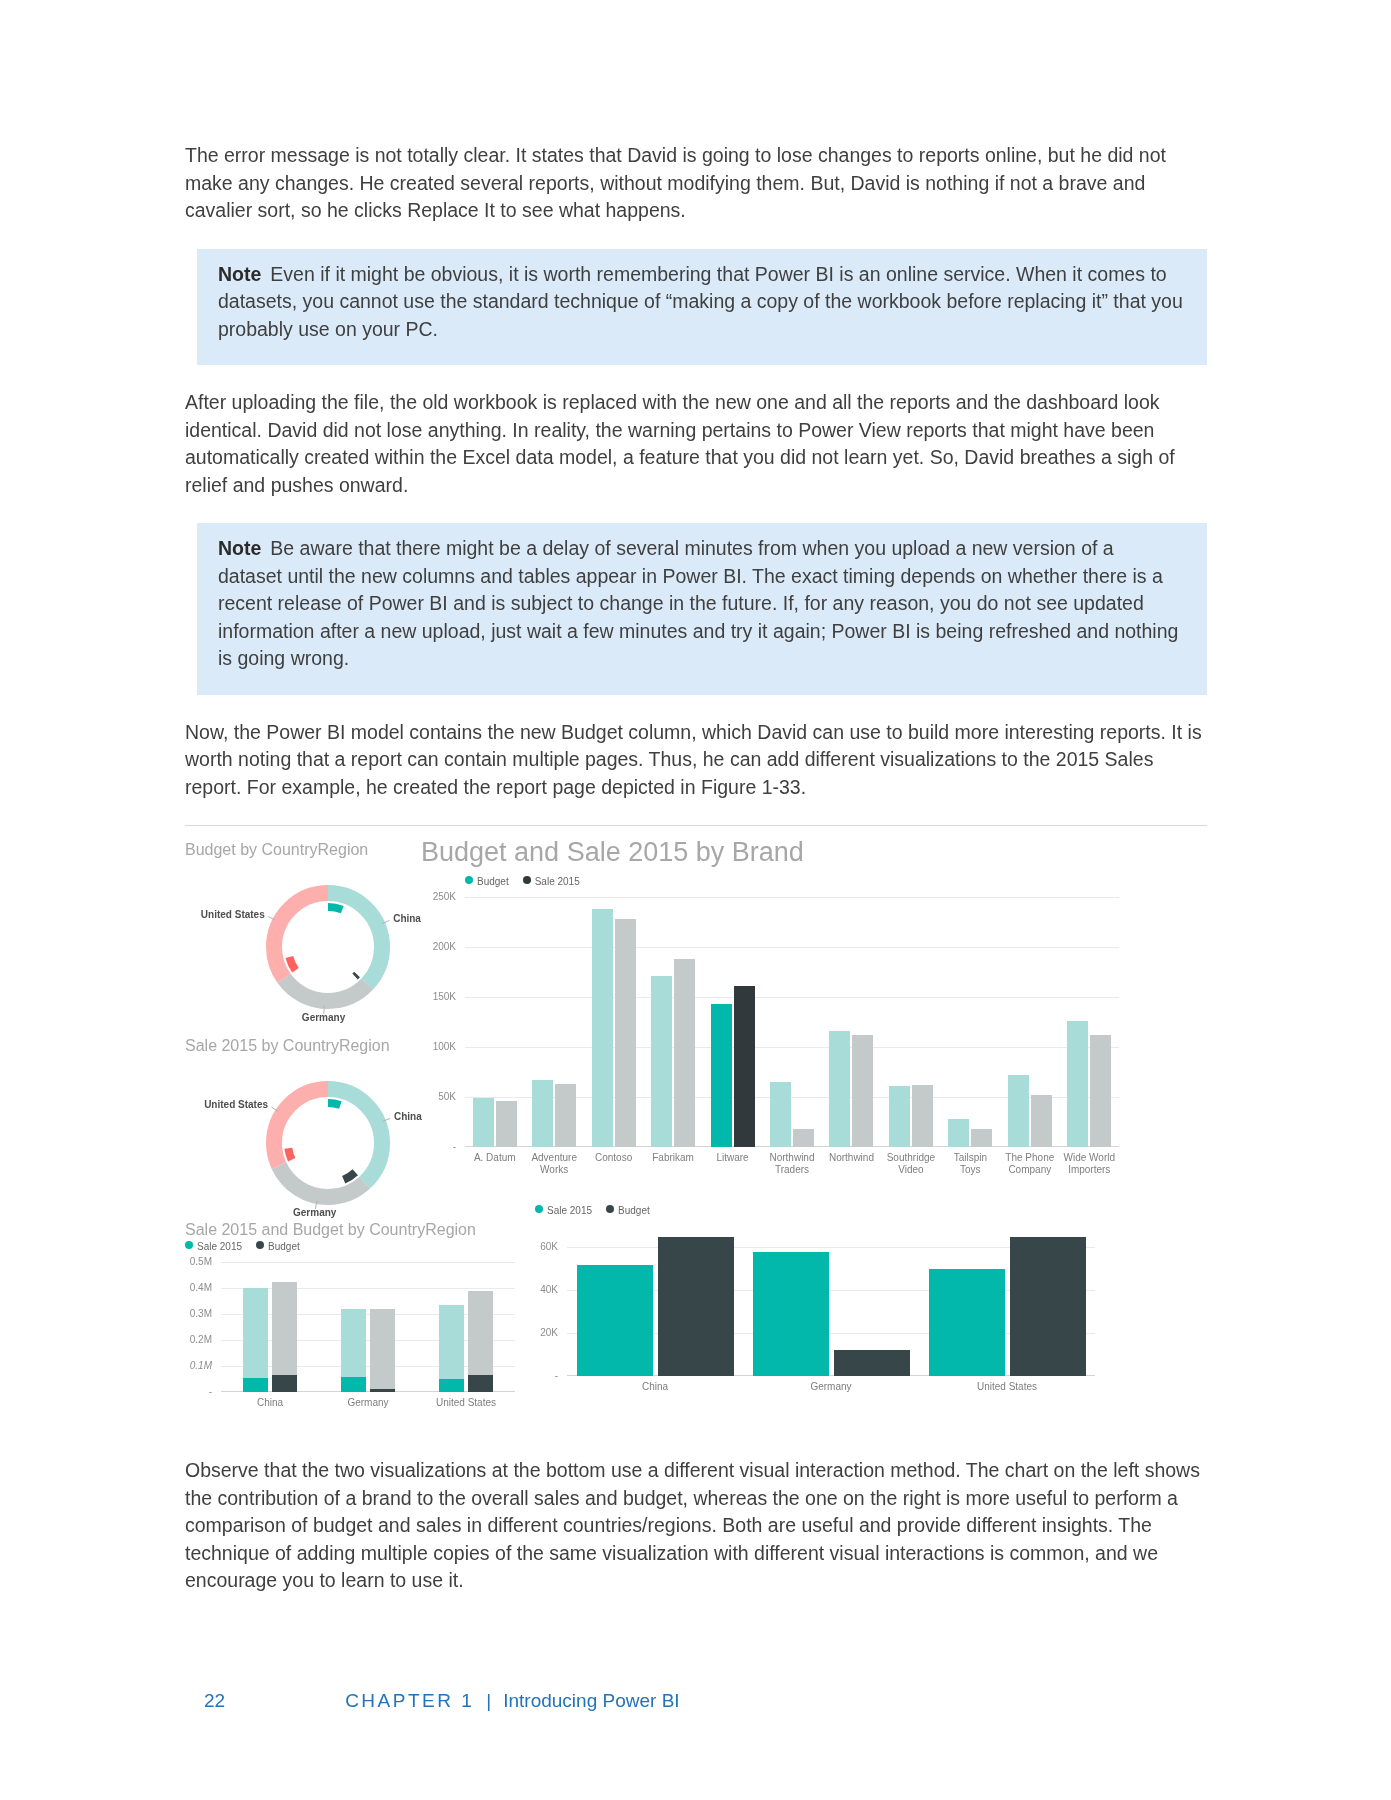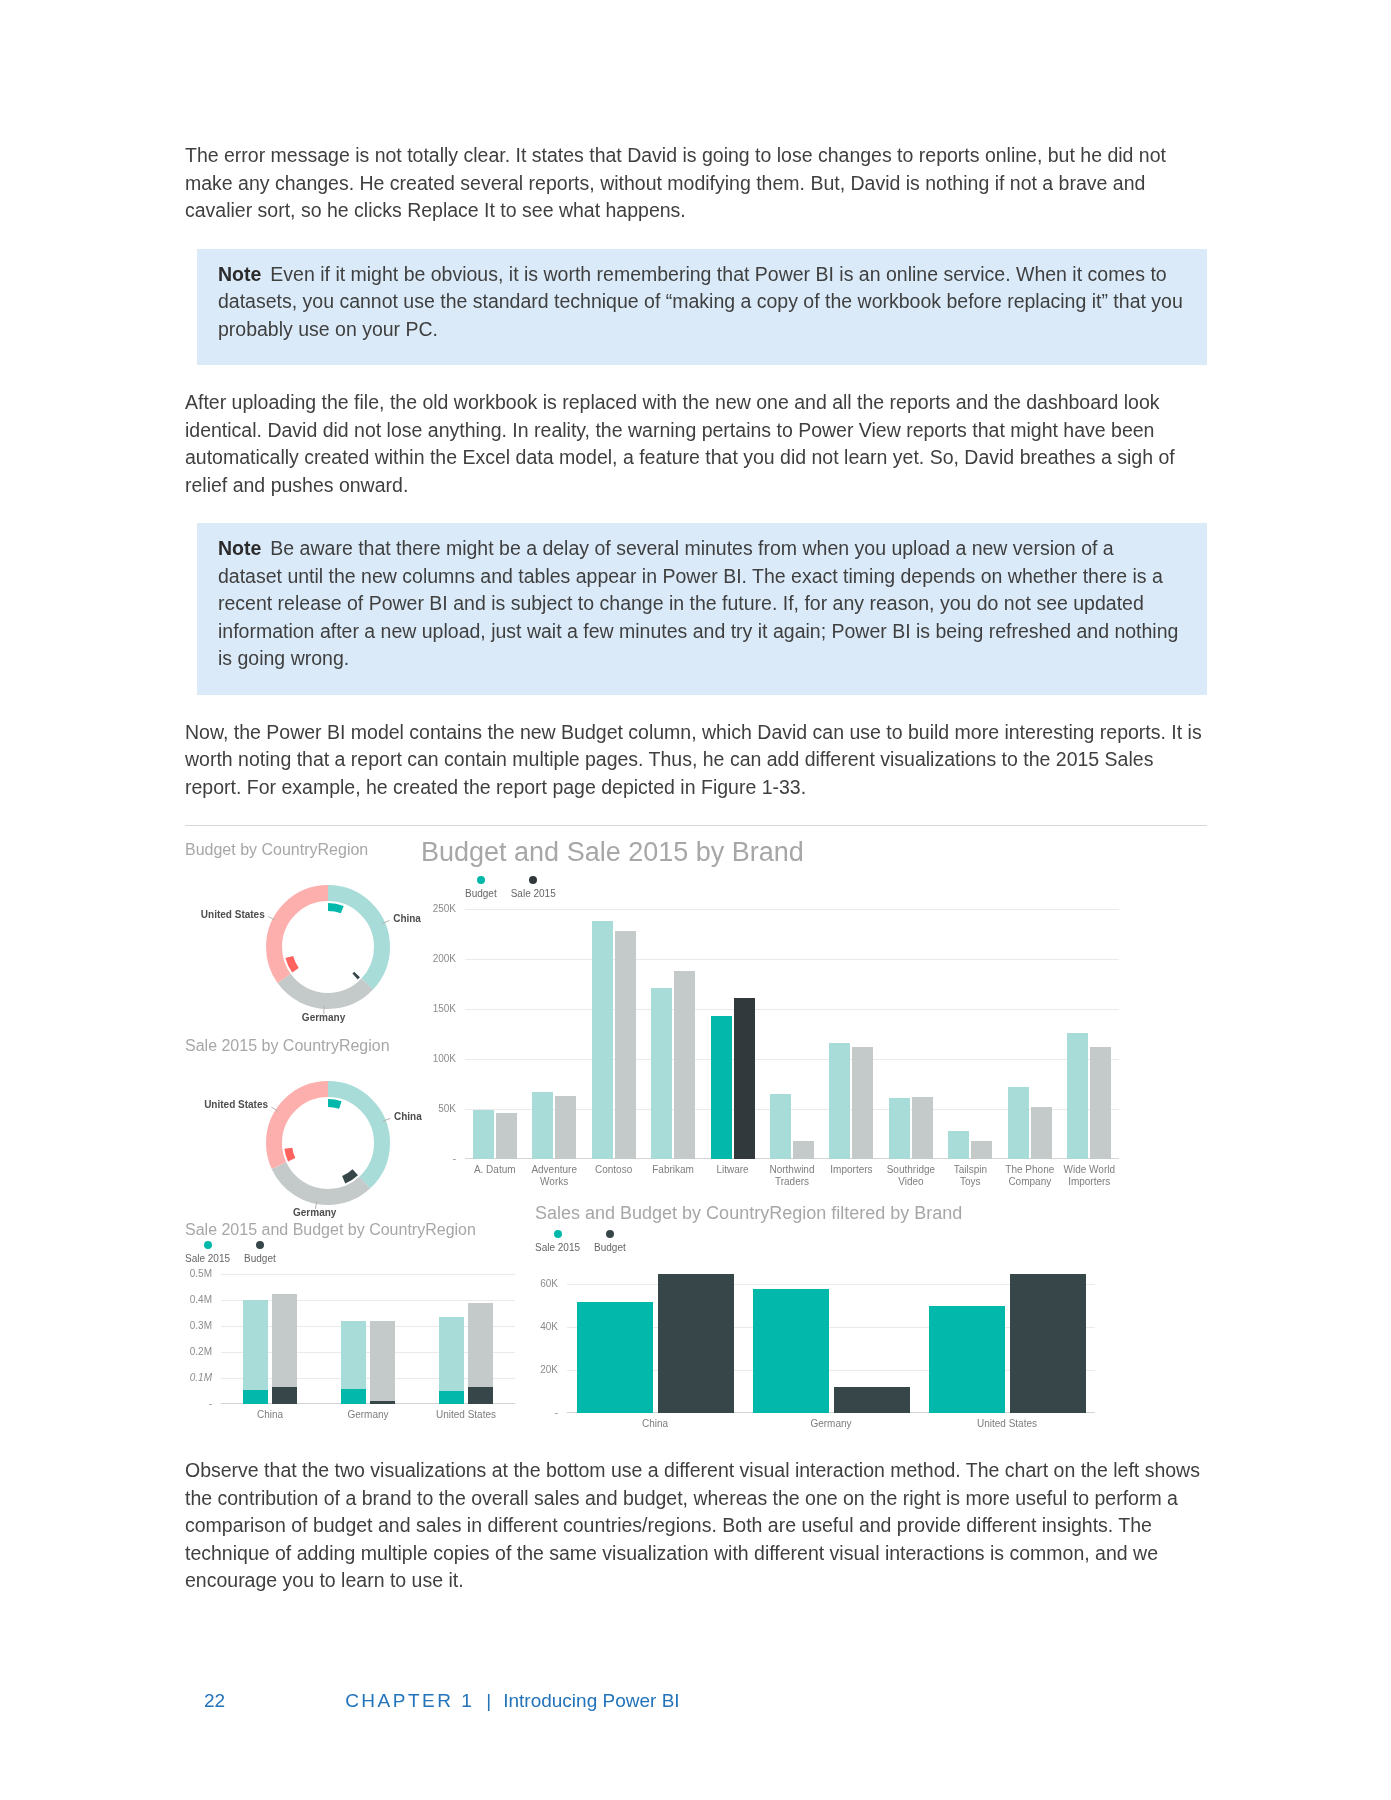--- a/index.html
+++ b/index.html
@@ -21,21 +21,21 @@
   .donut-b{left:0;top:212px;width:300px;}
   .donut-a .c-title,.donut-b .c-title,.leftbar .c-title{font-size:16px;margin-bottom:2px;}
   .leftbar{left:0;top:396px;width:330px;--yw:36px;--bw:25px;--ph:130;}
   .mainbar{left:236px;top:12px;width:698px;--yw:44px;--bw:21px;--ph:250;}
   .mainbar .c-title{font-size:27px;margin-bottom:8px;}
   .mainbar .c-legend{margin-left:44px;}
   .rightbar{left:350px;top:378px;width:560px;--yw:32px;--bw:76px;--ph:150;}
   .rightbar .c-title{font-size:18px;margin-bottom:6px;}
 
   .c-legend{display:flex;align-items:center;gap:14px;margin:2px 0 10px;}
-  .c-legend-item{display:inline-flex;align-items:center;gap:4px;flex-direction:column;}
+  .c-legend-item{display:inline-flex;gap:4px;}
   .c-dot{width:8px;height:8px;border-radius:50%;flex:0 0 auto;}
   .c-lgl{font-size:10px;color:#666;}
 
   .c-body{position:relative;}
   .c-yaxis{position:absolute;left:0;top:0;bottom:0;width:var(--yw,36px);}
   .c-ylab{position:absolute;right:9px;font-size:10px;color:#8c8c8c;white-space:nowrap;}
   .c-plot{position:absolute;left:var(--yw,36px);right:0;top:0;bottom:0;}
   .c-grid{position:absolute;left:0;right:0;height:0;border-top:1px solid #eaeaea;}
   .c-base{position:absolute;left:0;right:0;bottom:0;border-top:1px solid #d4d4d4;}
   .c-groups{position:absolute;left:0;right:0;top:0;bottom:0;display:flex;align-items:flex-end;}
@@ -183,21 +183,21 @@
             </div>
           </div>
         </div>
         <div class="c-xaxis">
           <div class="c-xlab">A. Datum</div>
           <div class="c-xlab">Adventure Works</div>
           <div class="c-xlab">Contoso</div>
           <div class="c-xlab">Fabrikam</div>
           <div class="c-xlab">Litware</div>
           <div class="c-xlab">Northwind Traders</div>
-          <div class="c-xlab">Importers</div>
+          <div class="c-xlab">Northwind</div>
           <div class="c-xlab">Southridge Video</div>
           <div class="c-xlab">Tailspin Toys</div>
           <div class="c-xlab">The Phone Company</div>
           <div class="c-xlab">Wide World Importers</div>
         </div>
       </div>
     <div class="chart leftbar">
         <div class="c-title">Sale 2015 and Budget by CountryRegion</div>
         <div class="c-legend">
           <span class="c-legend-item">
@@ -253,21 +253,20 @@
             </div>
           </div>
         </div>
         <div class="c-xaxis">
           <div class="c-xlab">China</div>
           <div class="c-xlab">Germany</div>
           <div class="c-xlab">United States</div>
         </div>
       </div>
     <div class="chart rightbar">
-        <div class="c-title">Sales and Budget by CountryRegion filtered by Brand</div>
         <div class="c-legend">
           <span class="c-legend-item">
             <span class="c-dot" style="background: rgb(1, 184, 170);"></span>
             <span class="c-lgl">Sale 2015</span>
           </span>
           <span class="c-legend-item">
             <span class="c-dot" style="background: rgb(55, 70, 73);"></span>
             <span class="c-lgl">Budget</span>
           </span>
         </div>

